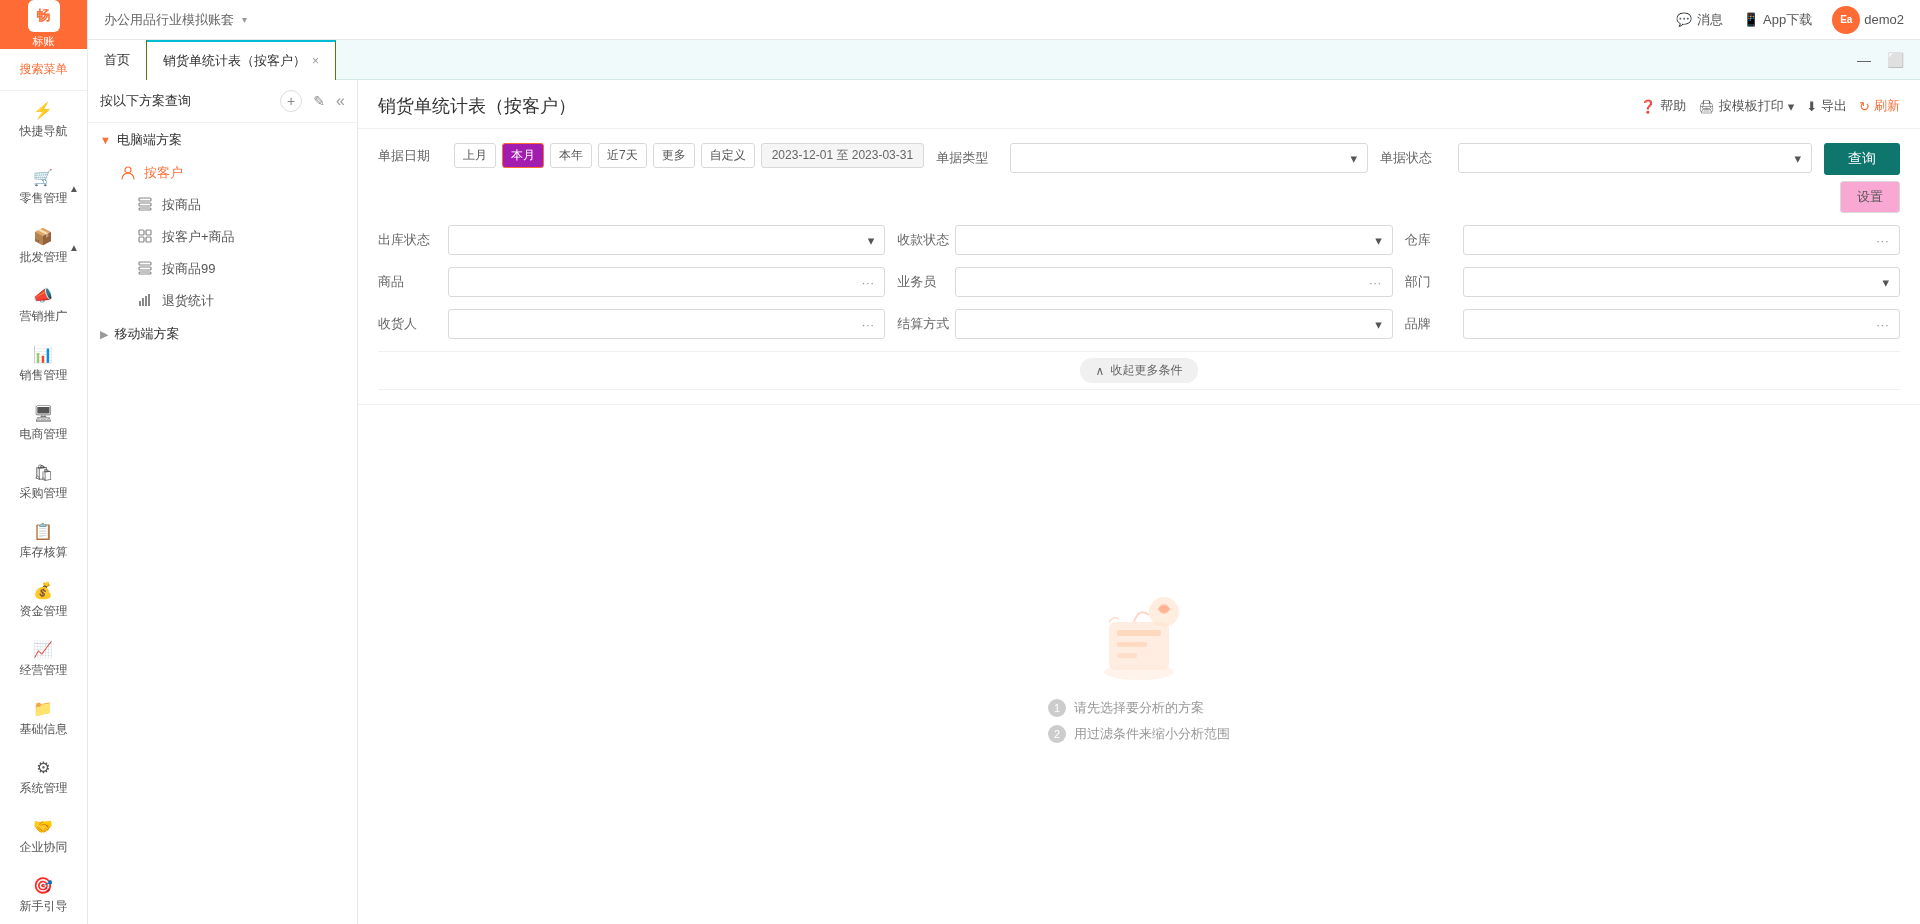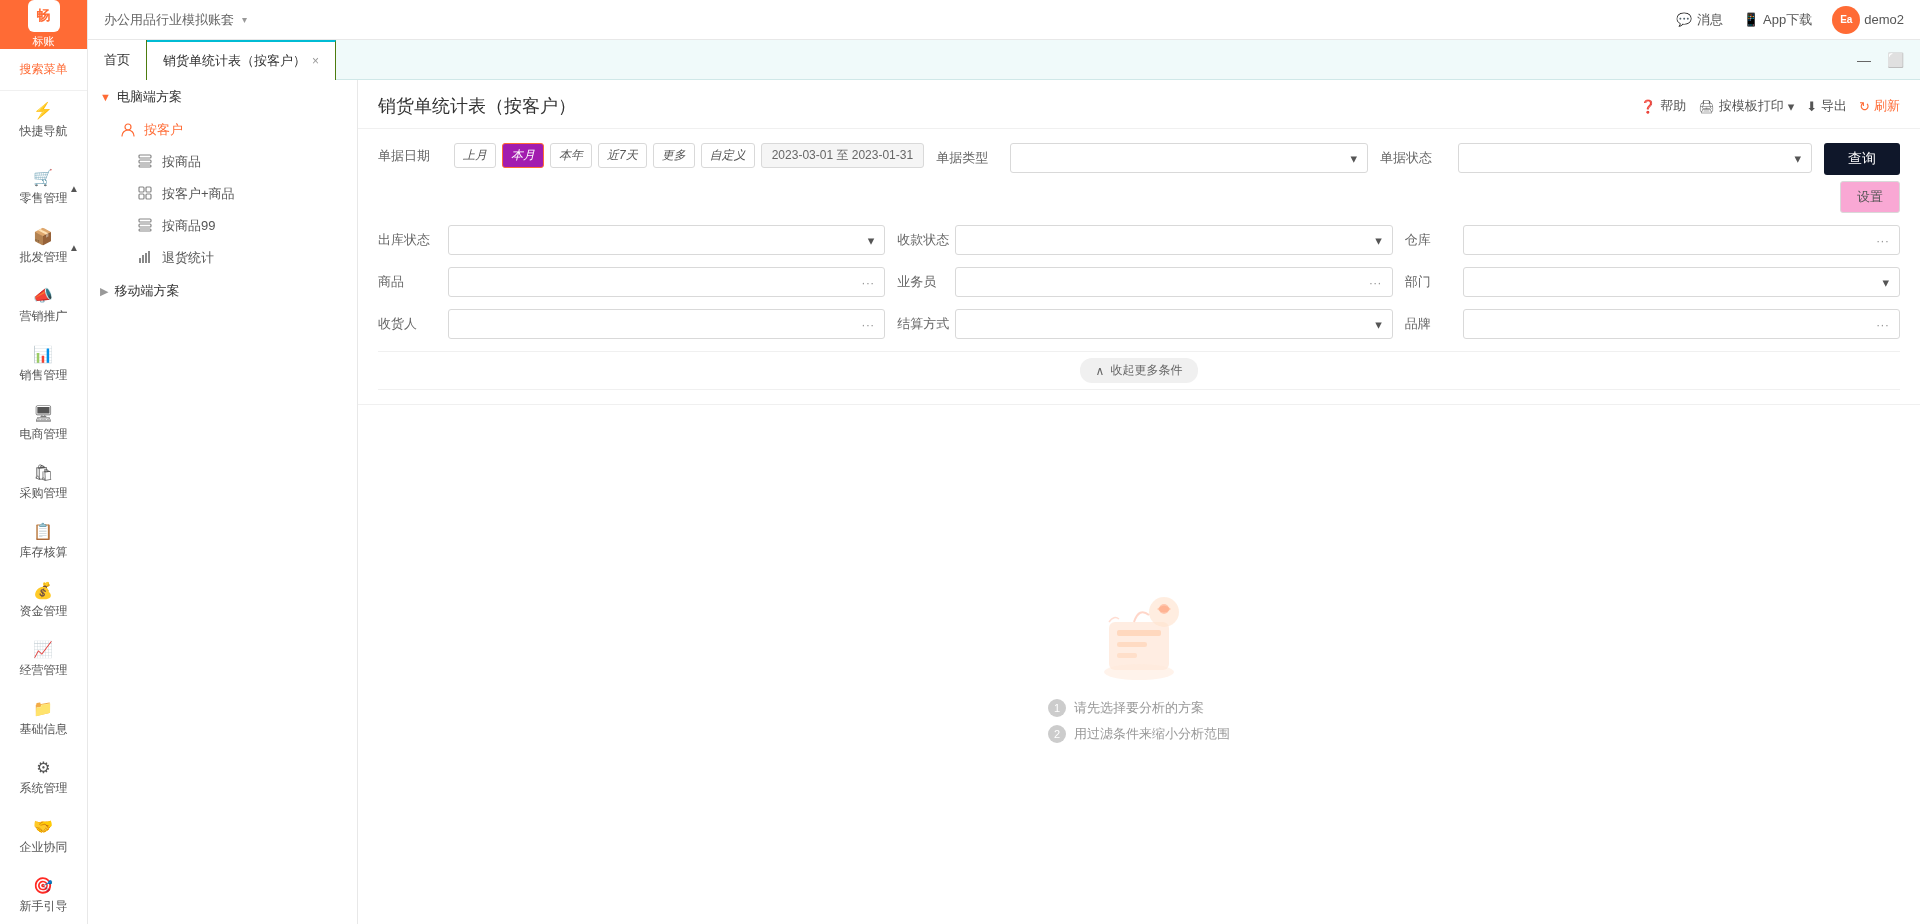--- a/index.html
+++ b/index.html
@@ -73,27 +73,27 @@
     .title-action { display: flex; align-items: center; gap: 4px; color: #555; font-size: 13px; cursor: pointer; }
     .btn-export { display: flex; align-items: center; gap: 4px; color: #555; font-size: 13px; cursor: pointer; }
     .btn-refresh { display: flex; align-items: center; gap: 4px; color: #ff6b35; font-size: 13px; cursor: pointer; }
 
     
     .filter-section { padding: 14px 20px; border-bottom: 1px solid #f0f0f0; }
     .filter-row { display: flex; align-items: center; margin-bottom: 12px; }
     .filter-row:last-child { margin-bottom: 0; }
     .filter-label { width: 70px; color: #666; font-size: 13px; flex-shrink: 0; }
     .filter-date-group { display: flex; align-items: center; gap: 6px; }
-    .date-btn { padding: 3px 8px; border: 1px solid #d9d9d9; border-radius: 3px; background: #fff; color: #555; font-size: 12px; cursor: pointer; font-style: italic; }
+    .date-btn { padding: 3px 8px; border: 1px solid #d9d9d9; border-radius: 3px; background: #fff; color: #555; font-size: 12px; cursor: pointer; }
     .date-btn.active { background: #a21caf; color: #fff; border-color: #ff6b35; }
     .date-range { padding: 3px 10px; border: 1px solid #d9d9d9; border-radius: 3px; background: #f5f5f5; color: #666; font-size: 12px; }
     .filter-box { flex: 1; border: 1px solid #d9d9d9; border-radius: 3px; padding: 5px 10px; background: #fff; display: flex; align-items: center; justify-content: space-between; cursor: pointer; font-size: 13px; color: #555; min-height: 30px; }
 
     
-    .query-btn { background: #0f172a; color: #fff; border: none; border-radius: 3px; padding: 7px 24px; font-size: 14px; cursor: pointer; }
+    .query-btn { background: #0f766e; color: #fff; border: none; border-radius: 3px; padding: 7px 24px; font-size: 14px; cursor: pointer; }
     .settings-btn { background: #f9a8d4; color: #555; border: 1px solid #d9d9d9; border-radius: 3px; padding: 6px 16px; font-size: 13px; cursor: pointer; margin-top: 6px; }
     .action-col { display: flex; flex-direction: column; align-items: flex-end; padding-left: 12px; }
 
     
     .empty-state { flex: 1; display: flex; flex-direction: column; align-items: center; justify-content: center; gap: 12px; }
     .empty-icon { width: 120px; height: 100px; opacity: 0.7; }
     .empty-hints { display: flex; flex-direction: column; gap: 8px; }
     .empty-hint { display: flex; align-items: center; gap: 8px; color: #999; font-size: 13px; }
     .hint-num { width: 18px; height: 18px; border-radius: 50%; background: #ccc; color: #fff; display: flex; align-items: center; justify-content: center; font-size: 11px; flex-shrink: 0; }
 
@@ -215,20 +215,32 @@
       </div>
       <div class="tab-action-btn">
         <span>⬜</span>
       </div>
     </div>
   </div>
 
   <div class="page-content">
 
     <div class="scheme-panel">
+      <div class="scheme-panel-header">
+        <span class="scheme-panel-title">按以下方案查询</span>
+        <div class="scheme-panel-actions">
+          <div class="scheme-btn add">+</div>
+          <div class="scheme-btn">
+            <span>✎</span>
+          </div>
+          <div class="scheme-collapse">
+            <span>«</span>
+          </div>
+        </div>
+      </div>
 
       <div class="scheme-group">
         <div class="scheme-group-header">
           <span class="expand-icon">▼</span>
           <span>电脑端方案</span>
         </div>
         <div class="scheme-item active">
           <span class="item-icon">
             <svg width="14" height="14" viewBox="0 0 14 14" fill="none">
                 <circle cx="7" cy="4" r="3" stroke="#ff6b35" stroke-width="1.2"></circle>
@@ -319,21 +331,21 @@
         <div class="filter-row" style="align-items:flex-start;">
           <div style="flex:0 0 auto; display:flex; align-items:center; gap:6px; margin-right:12px;">
             <span class="filter-label">单据日期</span>
             <div class="filter-date-group">
               <button class="date-btn">上月</button>
               <button class="date-btn active">本月</button>
               <button class="date-btn">本年</button>
               <button class="date-btn">近7天</button>
               <button class="date-btn">更多</button>
               <button class="date-btn">自定义</button>
-              <span class="date-range">2023-03-01 至 2023-01-31</span>
+              <span class="date-range">2023-12-01 至 2023-03-31</span>
             </div>
           </div>
           <div style="flex:1; display:flex; align-items:center; gap:4px;">
             <span class="filter-label">单据类型</span>
             <div class="filter-box" style="flex:1; min-width:200px;">
               <span></span>
               <span>▾</span>
             </div>
           </div>
           <div style="flex:1; display:flex; align-items:center; gap:8px; margin-left:12px;">

